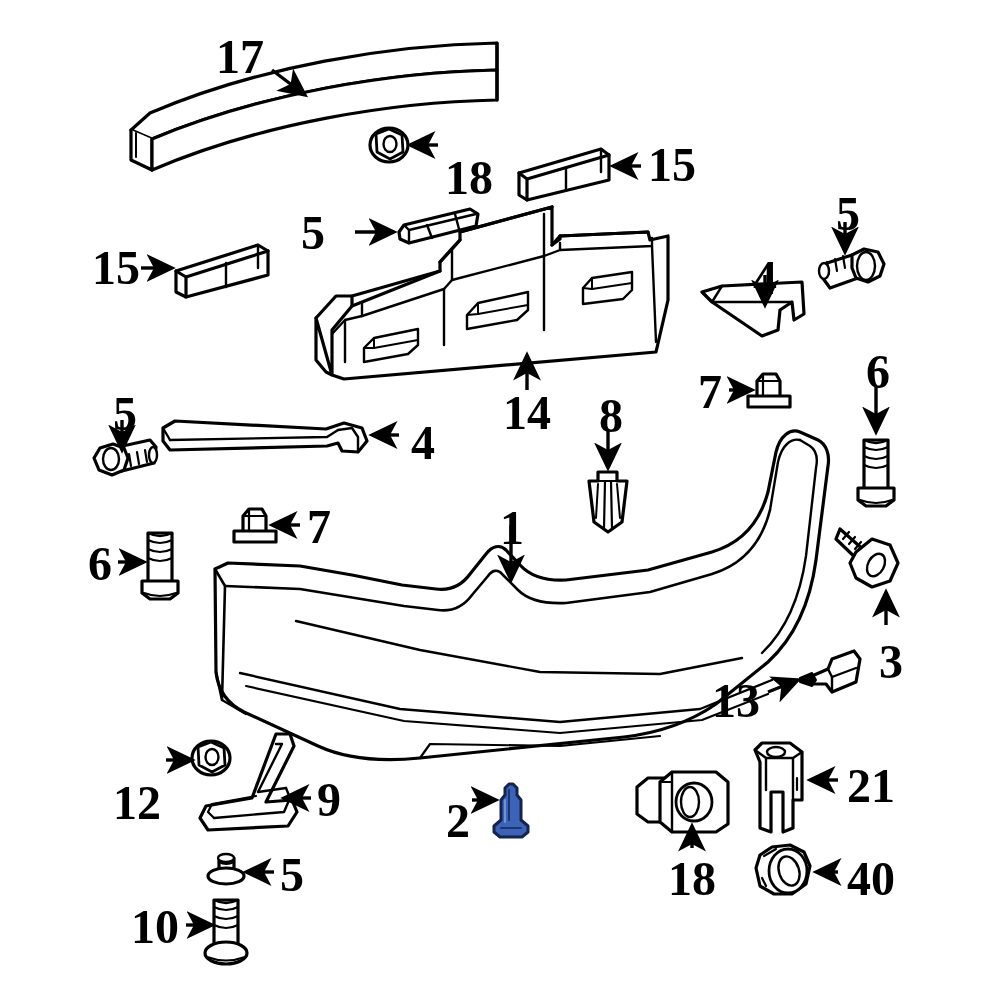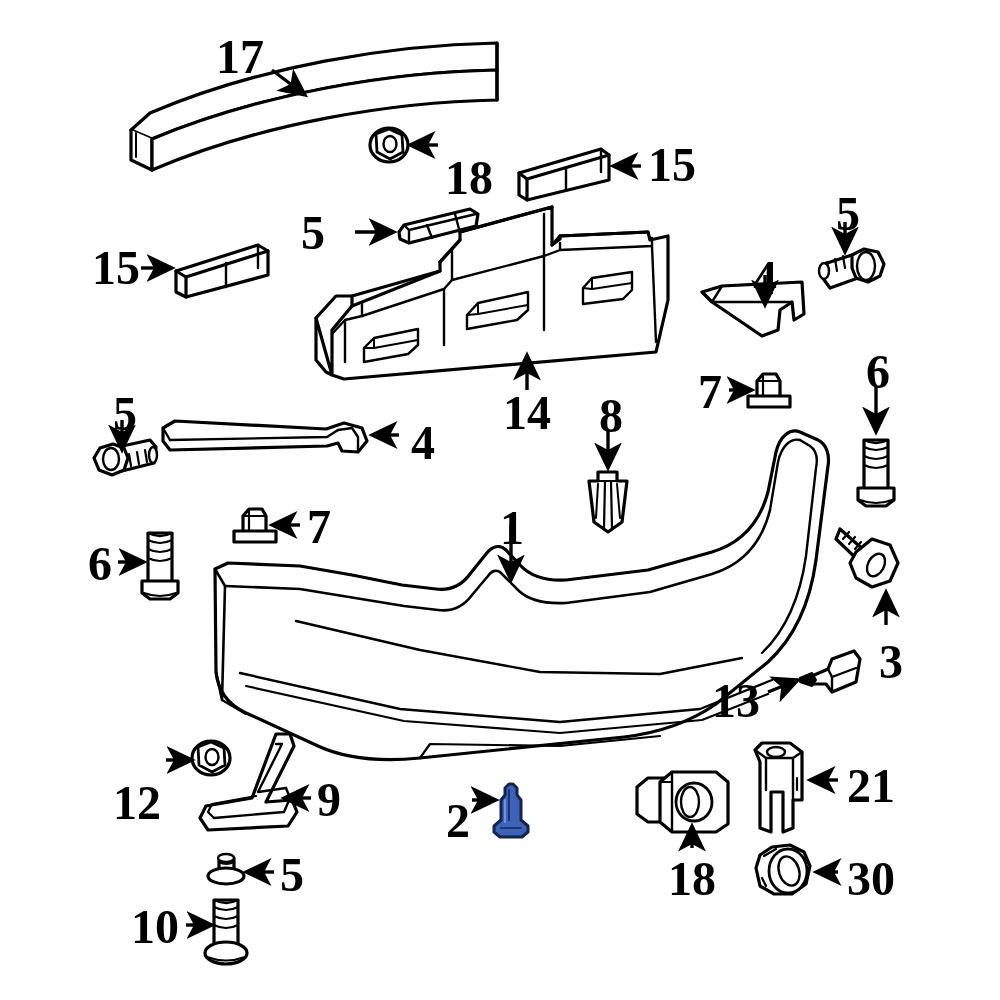--- a/index.html
+++ b/index.html
@@ -350,16 +350,16 @@
 <div class="callout" style="left:280px;top:851px;">5</div>
 <div class="callout" style="left:113px;top:739px;margin-top:40px;">12</div>
 <div class="callout" style="left:712px;top:677px;">13</div>
 <div class="callout" style="left:503px;top:389px;">14</div>
 <div class="callout" style="left:648px;top:141px;">15</div>
 <div class="callout" style="left:92px;top:244px;">15</div>
 <div class="callout" style="left:301px;top:209px;">5</div>
 <div class="callout" style="left:216px;top:33px;">17</div>
 <div class="callout" style="left:445px;top:122px;margin-top:32px;">18</div>
 <div class="callout" style="left:668px;top:855px;">18</div>
-<div class="callout" style="left:847px;top:855px;">30</div>
+<div class="callout" style="left:847px;top:855px;">40</div>
 <div class="callout" style="left:847px;top:762px;">21</div>
 
 </div>
 
 </body></html>

